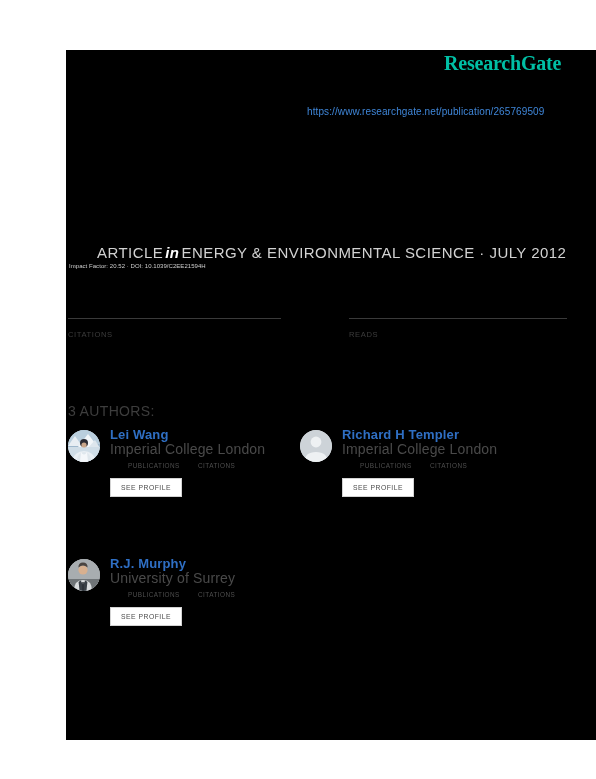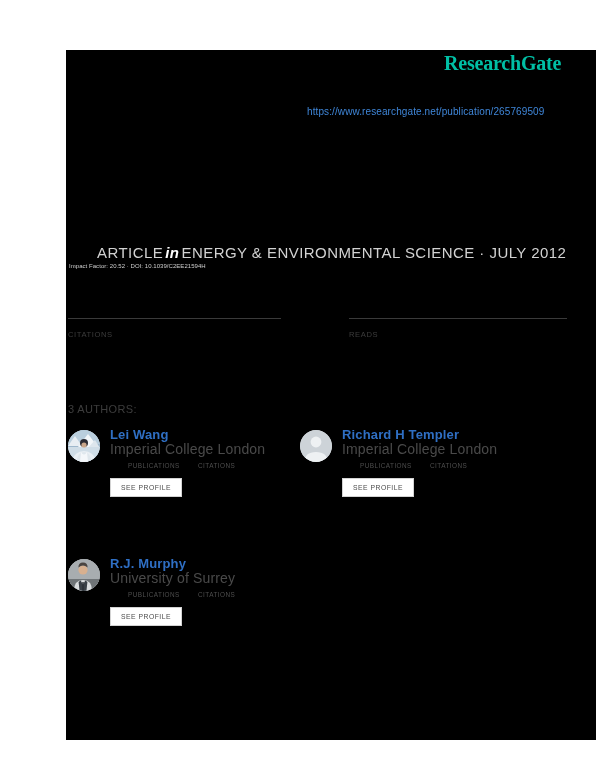--- a/index.html
+++ b/index.html
@@ -107,21 +107,21 @@
     font-size: 7.6px;
     letter-spacing: 0.6px;
     color: #3d3d3d;
   }
 
   
   .authors-heading {
     position: absolute;
     left: 2px;
     top: 353px;
-    font-size: 11px;
+    font-size: 14px;
     letter-spacing: 0.35px;
     color: #3d3d3d;
   }
 
   .author-card {
     position: absolute;
     width: 240px;
     height: 95px;
   }
   .author-1 { left: 0px;   top: 378px; }

